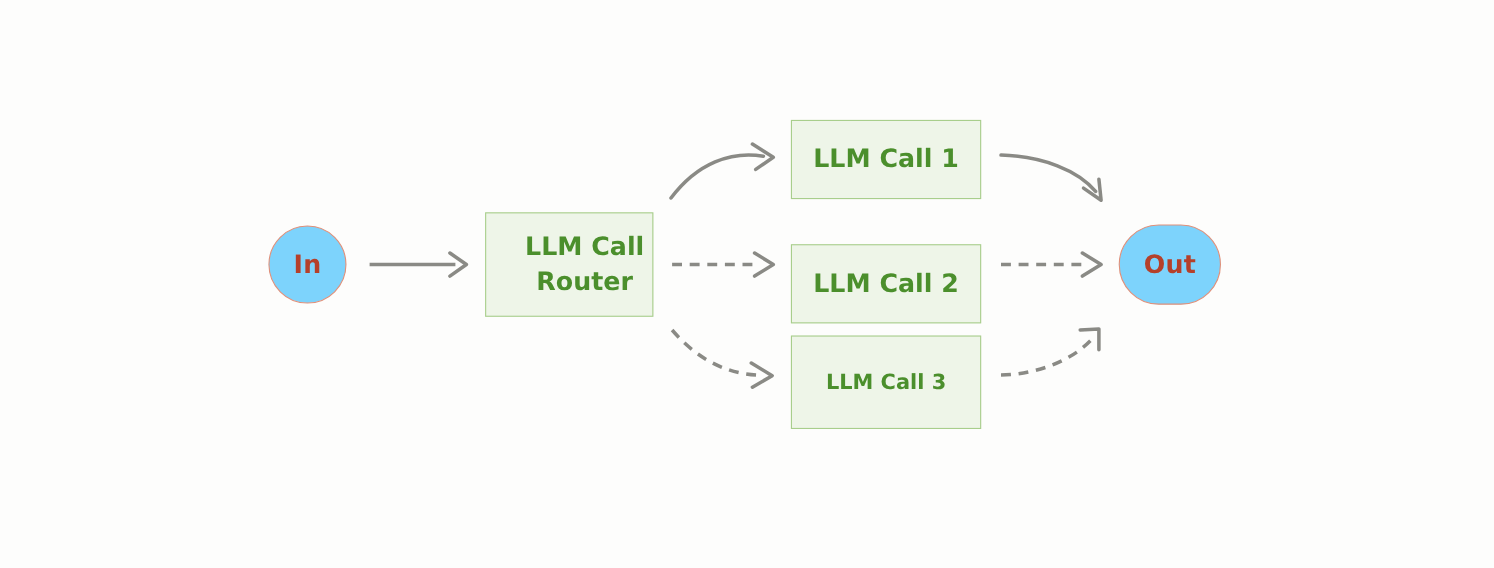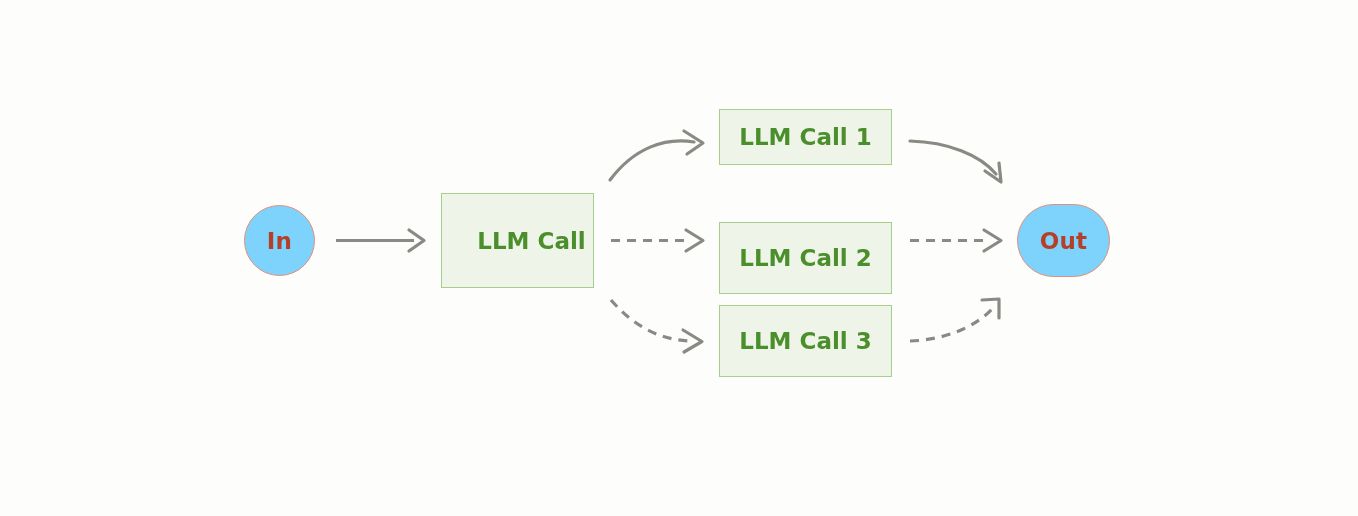--- a/index.html
+++ b/index.html
@@ -67,23 +67,23 @@
     font-weight: 600;
   }
   .node-router {
     left: 441px;
     top: 193px;
     width: 153px;
     height: 95px;
     font-size: 23px;
     line-height: 32px;
   }
-  .node-call1 { left: 719px; top: 109px;  width: 173px; height: 56px; font-size: 23px; }
+  .node-call1 { left: 719px; top: 109px;  width: 173px; height: 72px; font-size: 23px; }
   .node-call2 { left: 719px; top: 222px;  width: 173px; height: 72px; font-size: 23px; }
-  .node-call3 { left: 719px; top: 305px;  width: 173px; height: 72px; font-size: 23px; }
+  .node-call3 { left: 719px; top: 305px;  width: 173px; height: 85px; font-size: 19px; }
 
   .node-label { display: block; }
   .node-label .ln { display: block; margin-left: 28px; }
 </style>
 </head>
 <body>
 
 <div id="canvas">
 
   <svg id="edges" viewBox="0 0 1358 516" xmlns="http://www.w3.org/2000/svg">
@@ -124,20 +124,21 @@
     </g>
   </svg>
 
   <div class="node terminal node-in">
     <span class="node-label">In</span>
   </div>
 
   <div class="node process node-router">
     <span class="node-label">
       <span class="ln">LLM Call</span>
+      <span class="ln">Router</span>
     </span>
   </div>
 
   <div class="node process node-call1">
     <span class="node-label">LLM Call 1</span>
   </div>
 
   <div class="node process node-call2">
     <span class="node-label">LLM Call 2</span>
   </div>

